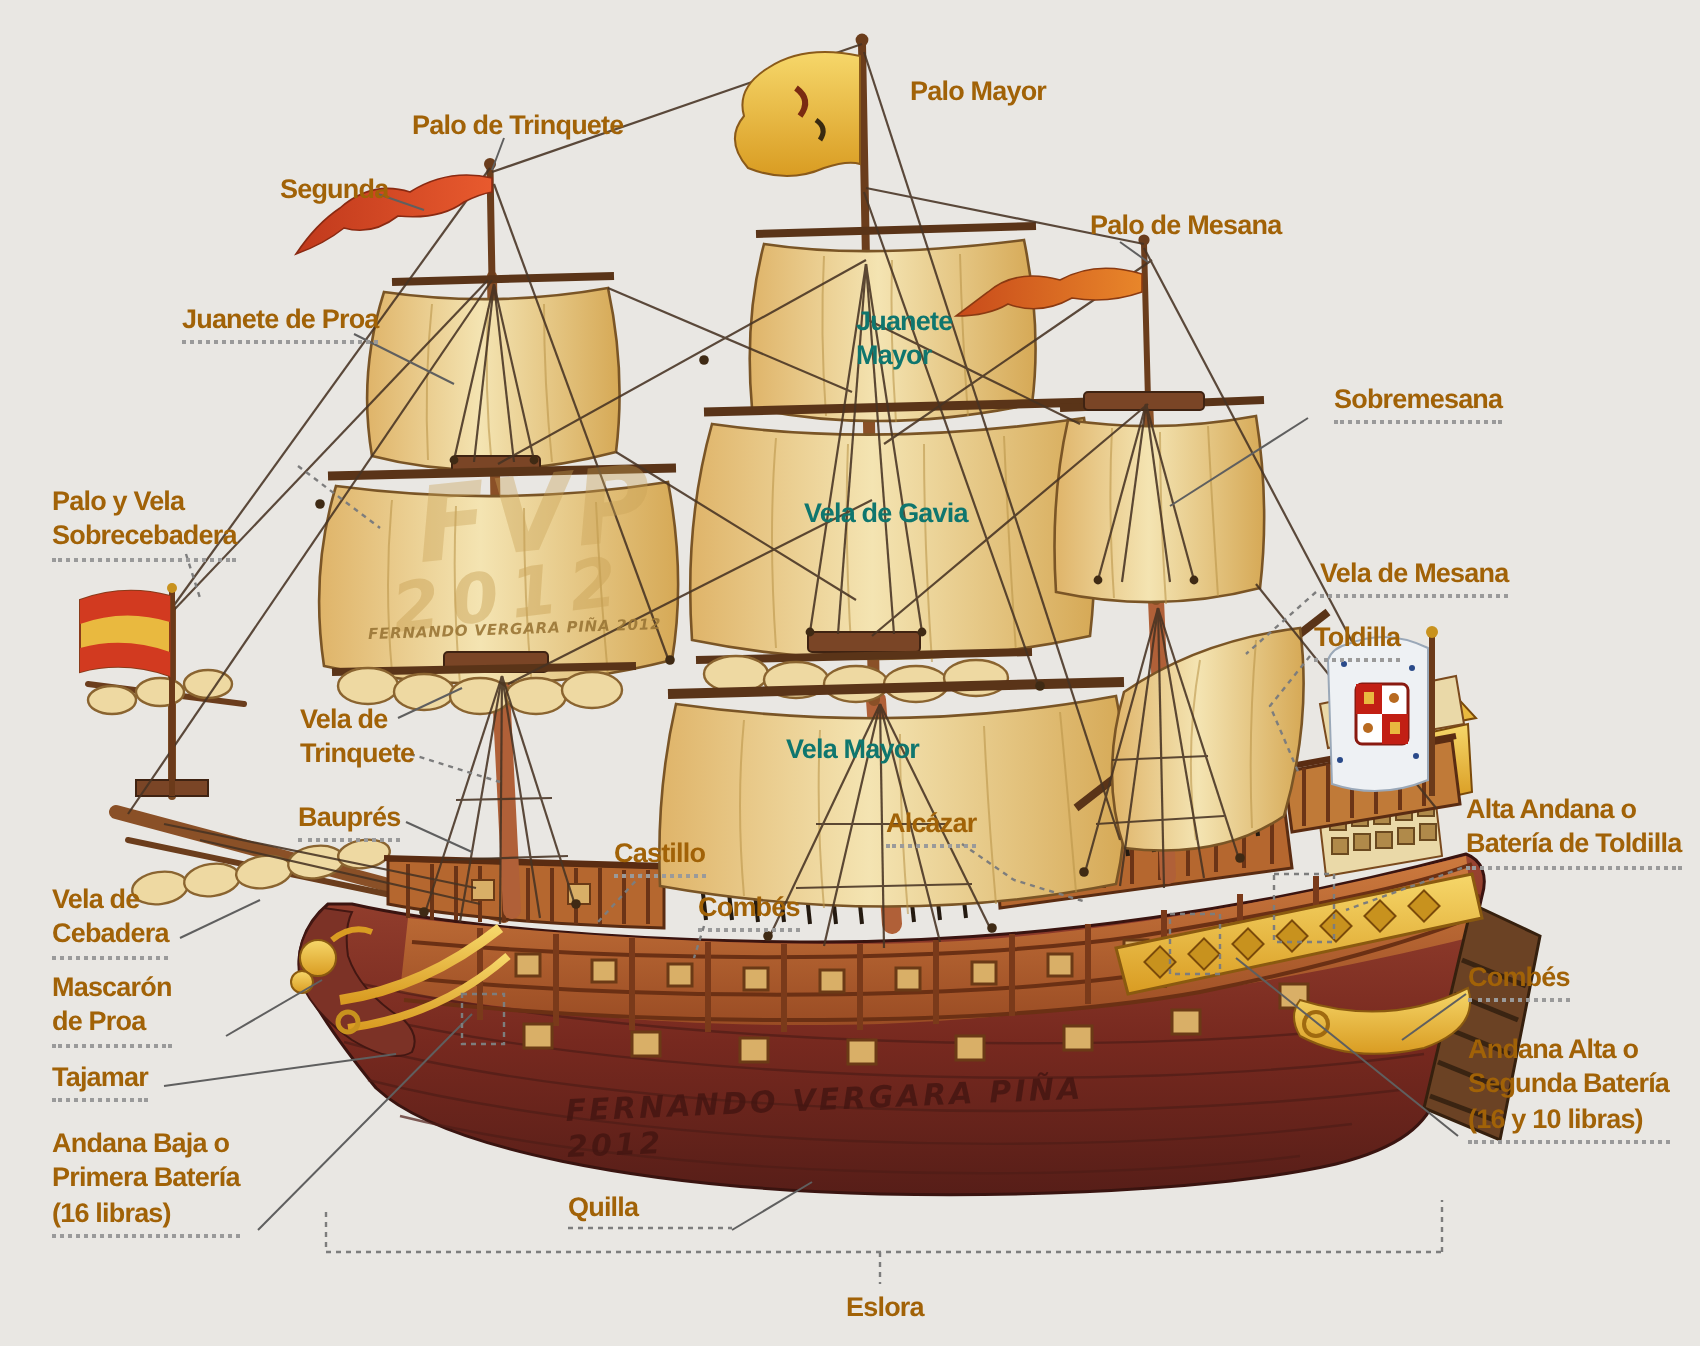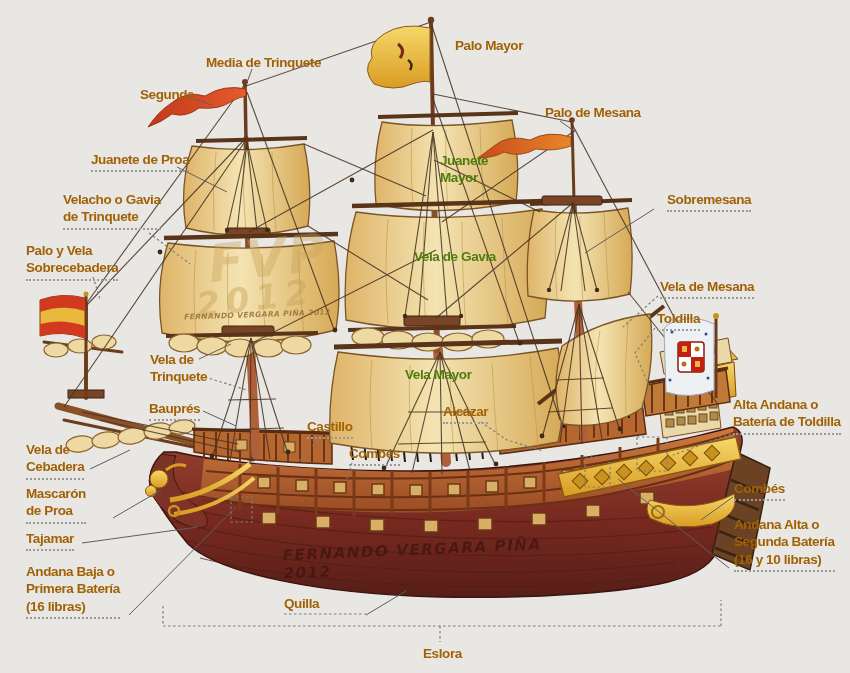--- a/index.html
+++ b/index.html
@@ -2,21 +2,21 @@
 <html><head>
 <meta charset="utf-8">
 <style>
   html,body{margin:0;padding:0;}
   body{font-family:"Liberation Sans",sans-serif;}
   #stage{position:relative;width:850px;height:673px;background:#e9e7e3;overflow:hidden;}
   #ship-svg{position:absolute;left:0;top:0;z-index:1;}
   .lbl{position:absolute;z-index:3;font:700 13.5px/1.28 "Liberation Sans",sans-serif;
        color:#a16207;letter-spacing:-0.4px;white-space:pre-line;}
   .lbl.u{border-bottom:2px dotted #9a9a9a;padding-bottom:2px;}
-  .lbl.sail{color:#4d7c0f;padding-left:12px;}
+  .lbl.sail{color:#0f766e;}
   .lbl.ctr{text-align:center;}
   .wm{position:absolute;z-index:2;font-family:"DejaVu Sans",sans-serif;pointer-events:none;}
   .wm-hull{left:283px;top:540px;width:300px;transform:rotate(-2.5deg);
            font:700 italic 15px "DejaVu Sans",sans-serif;letter-spacing:1.6px;color:#431511;opacity:.8;}
   .wm-mono{left:208px;top:228px;transform:rotate(-6deg);
            font:700 italic 52px "DejaVu Sans",sans-serif;letter-spacing:2px;color:#c9a256;opacity:.38;}
   .wm-year{left:196px;top:278px;transform:rotate(-7deg);
            font:700 italic 34px "DejaVu Sans",sans-serif;letter-spacing:6px;color:#c9a256;opacity:.45;}
   .wm-small{left:184px;top:310px;transform:rotate(-2deg);
            font:700 italic 7.5px "DejaVu Sans",sans-serif;letter-spacing:.4px;color:#9a7636;opacity:.9;}
@@ -512,29 +512,27 @@
       <line x1="440" y1="626" x2="440" y2="642"></line>
     </g>
   </g>
 </svg>
 
 <div class="wm wm-mono">FVP</div>
 <div class="wm wm-year">2012</div>
 <div class="wm wm-small">FERNANDO VERGARA PIÑA 2012</div>
 <div class="wm wm-hull">FERNANDO VERGARA PIÑA 2012</div>
 
-<div class="lbl" style="left:206px;top:54px">Media de Trinquete</div>
+<div class="lbl" style="left:206px;top:54px">Palo de Trinquete</div>
 <div class="lbl" style="left:140px;top:86px">Segunda</div>
 <div class="lbl" style="left:455px;top:37px">Palo Mayor</div>
 <div class="lbl" style="left:545px;top:104px">Palo de Mesana</div>
 <div class="lbl u" style="left:91px;top:151px">Juanete de Proa</div>
 <div class="lbl sail" style="left:428px;top:152px">Juanete
 Mayor</div>
-<div class="lbl u" style="left:63px;top:191px">Velacho o Gavia
-de Trinquete</div>
 <div class="lbl u" style="left:667px;top:191px">Sobremesana</div>
 <div class="lbl u" style="left:26px;top:242px">Palo y Vela
 Sobrecebadera</div>
 <div class="lbl sail" style="left:402px;top:248px">Vela de Gavia</div>
 <div class="lbl u" style="left:660px;top:278px">Vela de Mesana</div>
 <div class="lbl u" style="left:657px;top:310px">Toldilla</div>
 <div class="lbl" style="left:150px;top:351px">Vela de
 Trinquete</div>
 <div class="lbl sail" style="left:393px;top:366px">Vela Mayor</div>
 <div class="lbl u" style="left:149px;top:400px">Bauprés</div>

